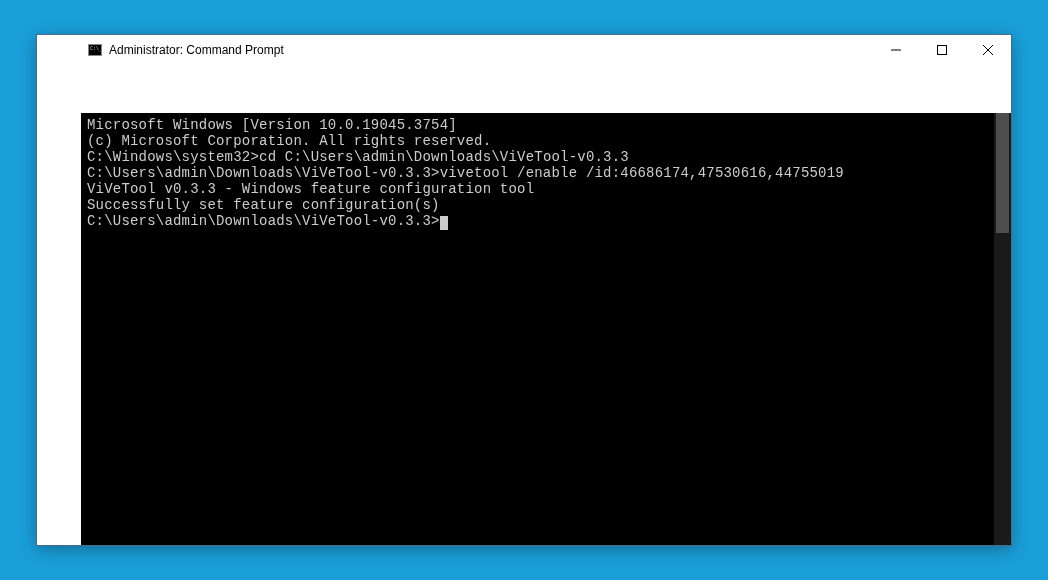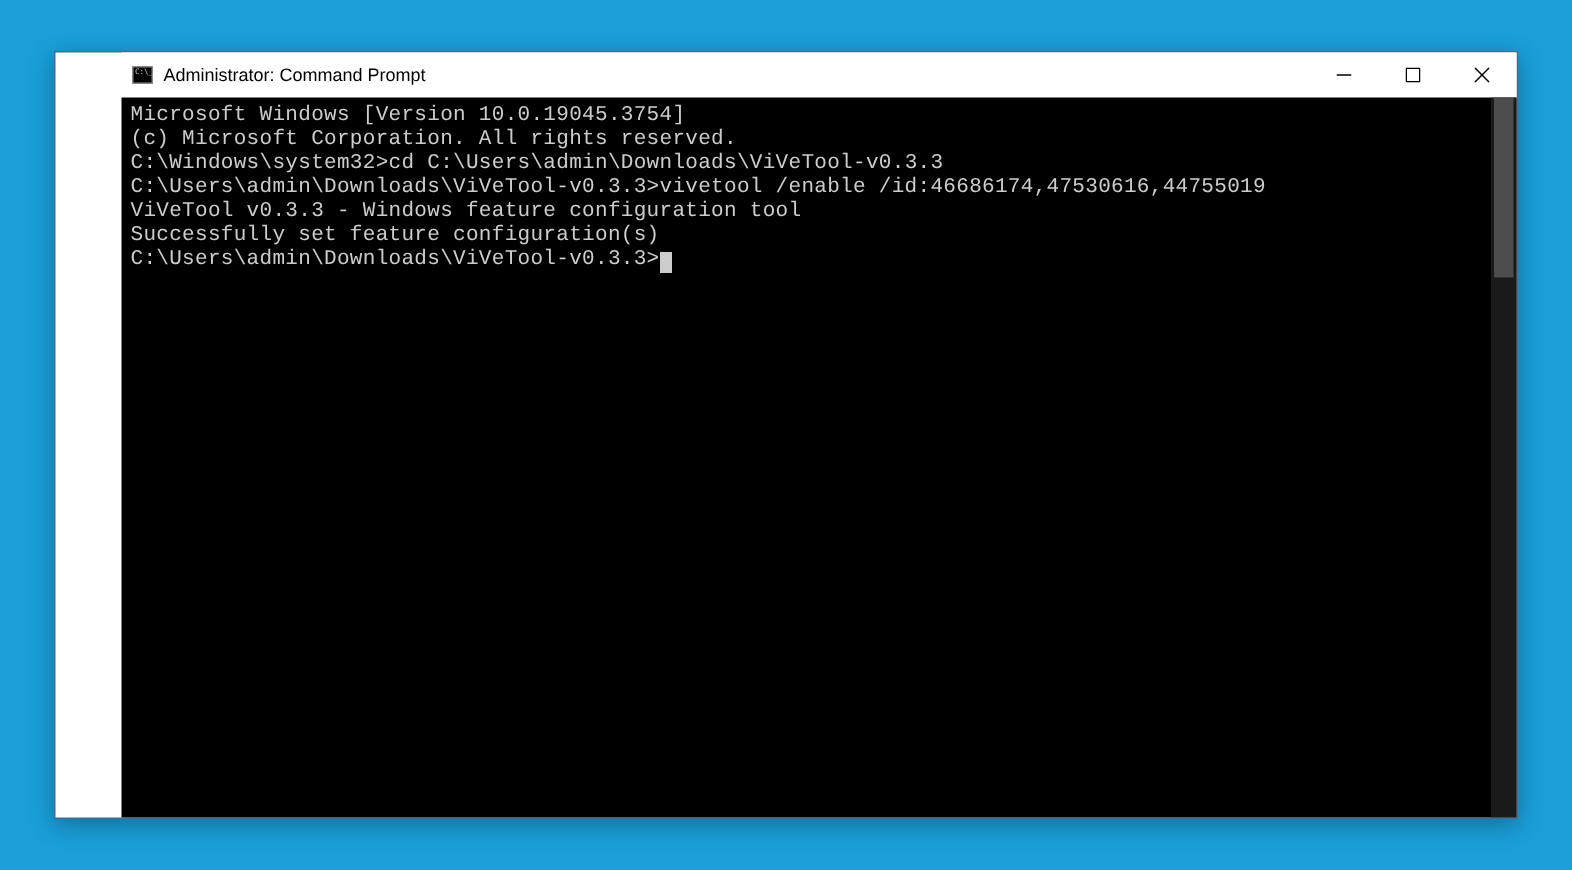--- a/index.html
+++ b/index.html
@@ -80,20 +80,21 @@
     }
     .window-control svg {
       width: 10px;
       height: 10px;
     }
     .terminal-area {
       flex: 1;
       background: #000000;
       position: relative;
       overflow: hidden;
+      margin-top: 48px;
     }
     .terminal-content {
       padding: 4px 6px;
       color: #cccccc;
       font-family: Consolas, "Courier New", monospace;
       font-size: 14px;
       line-height: 16px;
       white-space: pre;
       letter-spacing: 0.2px;
     }

